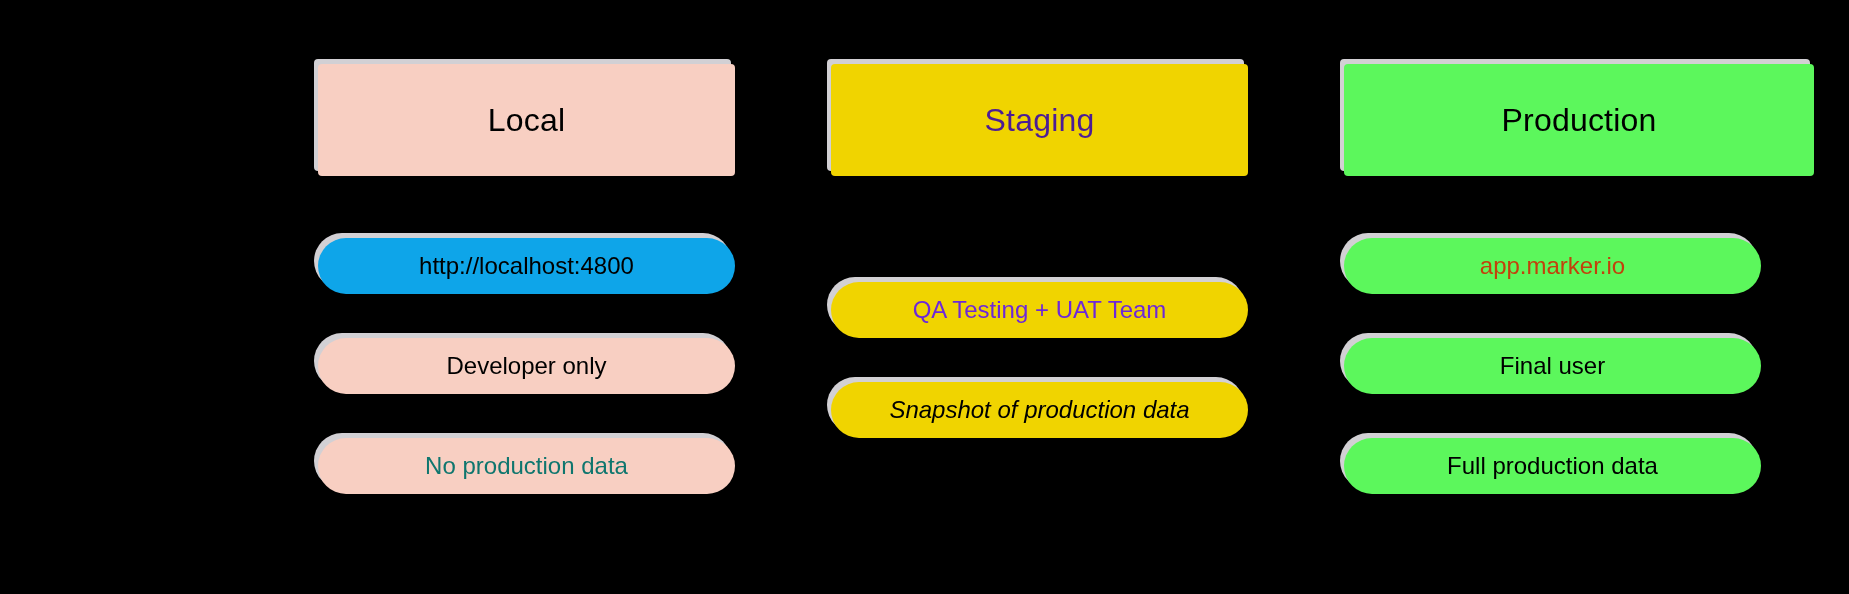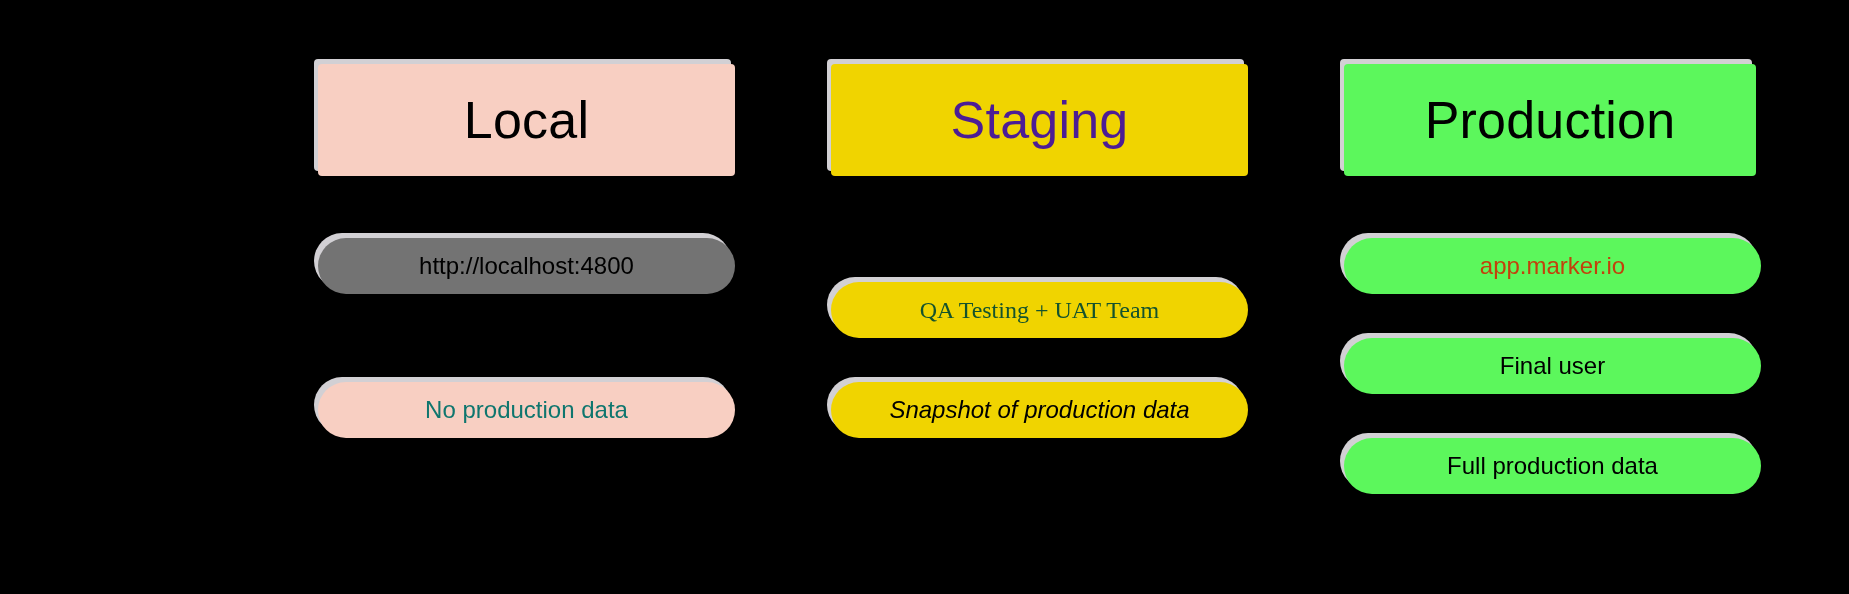--- a/index.html
+++ b/index.html
@@ -47,21 +47,21 @@
     height: 112px;
     margin-top: 64px;
     display: flex;
     align-items: center;
     justify-content: center;
     border-radius: 4px;
     box-shadow: -4px -5px 0 0 #d2d0d4;
     box-sizing: border-box;
   }
   .header-card .label {
-    font-size: 52px;
+    font-size: 32px;
     line-height: 1;
     color: #000000;
     letter-spacing: 0.2px;
     white-space: nowrap;
     text-align: center;
   }
 
   
   .pill {
     height: 56px;
@@ -83,52 +83,55 @@
   .gap-lg { height: 62px; }
   .gap-md { height: 44px; }
 
   
   .col-local .header-card   { width: 417px; }
   .col-local .pill          { width: 417px; }
 
   .col-staging .header-card { width: 417px; }
   .col-staging .pill        { width: 417px; }
 
-  .col-production .header-card { width: 412px; }
+  .col-production .header-card { width: 470px; }
   .col-production .pill        { width: 417px; }
 </style>
 </head>
 <body style="background: rgb(0, 0, 0);">
 
 <div class="board" style="background: rgb(0, 0, 0);">
   <div class="columns">
 
     <div class="column col-local">
       <div class="header-card" style="background-color: rgb(248, 207, 194); box-shadow: rgb(210, 208, 212) -4px -5px 0px 0px;">
         <span class="label" style="color: rgb(0, 0, 0);">Local</span>
       </div>
       <div class="gap-lg"></div>
-      <div class="pill" style="background-color: #737373; box-shadow: rgb(210, 208, 212) -4px -5px 0px 0px;">
+      <div class="pill" style="background-color: #0ea5e9; box-shadow: rgb(210, 208, 212) -4px -5px 0px 0px;">
         <span class="label" style="color: rgb(0, 0, 0);">http://localhost:4800</span>
       </div>
       <div class="gap-md"></div>
+      <div class="pill" style="background-color: rgb(248, 207, 194); box-shadow: rgb(210, 208, 212) -4px -5px 0px 0px;">
+        <span class="label" style="color: rgb(0, 0, 0);">Developer only</span>
+      </div>
       <div class="gap-md"></div>
       <div class="pill" style="background-color: rgb(248, 207, 194); box-shadow: rgb(210, 208, 212) -4px -5px 0px 0px;">
         <span class="label" style="color: #0f766e;">No production data</span>
       </div>
     </div>
 
     <div class="column col-staging">
       <div class="header-card" style="background-color: rgb(240, 212, 0); box-shadow: rgb(210, 208, 212) -4px -5px 0px 0px;">
         <span class="label" style="color: #4c1d95;">Staging</span>
       </div>
       <div class="gap-lg"></div>
       <div class="gap-md"></div>
       <div class="pill" style="background-color: rgb(240, 212, 0); box-shadow: rgb(210, 208, 212) -4px -5px 0px 0px;">
-        <span class="label" style="color: #14532d; font-family: Liberation Serif, serif;">QA Testing + UAT Team</span>
+        <span class="label" style="color: #6d28d9;">QA Testing + UAT Team</span>
       </div>
       <div class="gap-md"></div>
       <div class="pill" style="background-color: rgb(240, 212, 0); box-shadow: rgb(210, 208, 212) -4px -5px 0px 0px;">
         <span class="label" style="color: #000000; font-style: italic;">Snapshot of production data</span>
       </div>
     </div>
 
     <div class="column col-production">
       <div class="header-card" style="background-color: rgb(92, 247, 92); box-shadow: rgb(210, 208, 212) -4px -5px 0px 0px;">
         <span class="label" style="color: rgb(0, 0, 0);">Production</span>

